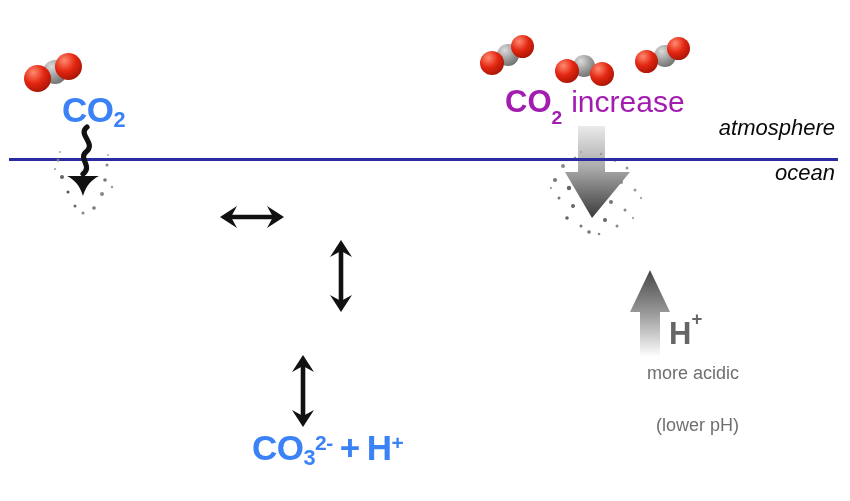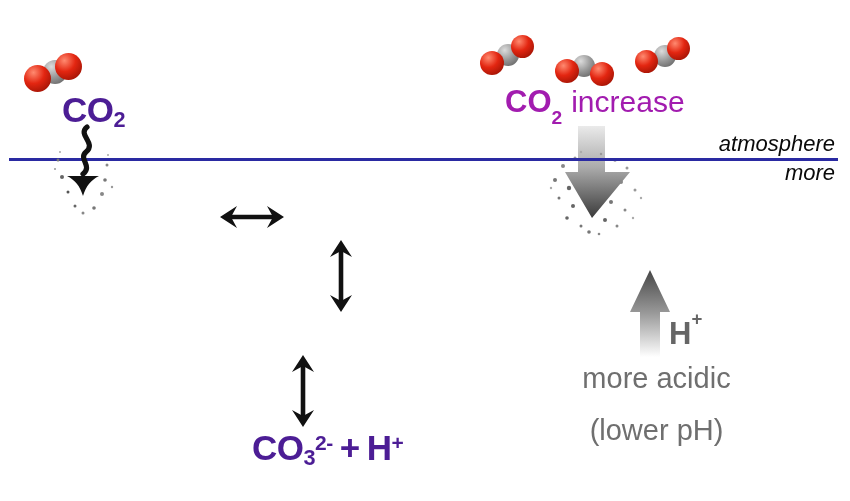--- a/index.html
+++ b/index.html
@@ -2,56 +2,56 @@
 <html><head>
 <meta charset="utf-8">
 <style>
   html,body{margin:0;padding:0;background:#ffffff;}
   .diagram{
     position:relative;width:850px;height:501px;background:#ffffff;overflow:hidden;
     font-family:"Liberation Sans",sans-serif;
   }
   
   .chem{
-    position:absolute;color:#4c1d95;font-weight:700;font-size:35px;line-height:1;
+    position:absolute;color:#3b82f6;font-weight:700;font-size:35px;line-height:1;
     white-space:nowrap;letter-spacing:-0.5px;
   }
   .chem sub{font-size:0.62em;position:relative;top:0.24em;vertical-align:baseline;font-weight:700;}
   .chem sup{font-size:0.60em;position:relative;top:-0.50em;vertical-align:baseline;font-weight:700;}
   .chem .plus{margin:0 7px;}
   
   .gray{color:#6a6a6a;}
   .co2-increase{position:absolute;left:505px;top:86px;font-size:31px;line-height:1;color:#a21caf;white-space:nowrap;}
   .co2-increase .b{font-weight:700;}
   .co2-increase sub{font-size:0.62em;position:relative;top:0.24em;font-weight:700;}
   .co2-increase .rest{font-weight:400;margin-left:9px;font-size:30px;}
   .hplus-label{position:absolute;left:669px;top:318px;font-size:31px;font-weight:700;color:#666666;line-height:1;}
   .hplus-label sup{font-size:0.60em;position:relative;top:-0.45em;}
-  .acid-note{position:absolute;left:574px;width:165px;text-align:center;color:#6f6f6f;font-size:29px;line-height:1;white-space:nowrap;}
+  .acid-note{position:absolute;left:574px;width:165px;text-align:right;color:#6f6f6f;font-size:18px;line-height:1;white-space:nowrap;}
   
   .boundary-line{position:absolute;left:9px;top:158px;width:829px;height:3px;background:#2a2aa2;z-index:3;}
   .bnd-label{position:absolute;right:15px;text-align:right;font-style:italic;font-size:22px;line-height:1.05;color:#0a0a0a;white-space:nowrap;}
   
   .molecule{position:absolute;z-index:2;}
   .sphere{position:absolute;border-radius:50%;}
   .sphere.red{background:radial-gradient(circle at 35% 28%, #ff8a70 0%, #e32611 42%, #8c0d00 96%);}
   .sphere.gray{background:radial-gradient(circle at 35% 28%, #dcdcdc 0%, #979797 48%, #585858 98%);}
   .sphere.red{z-index:2;} .sphere.gray{z-index:1;}
   
   .svgwrap{position:absolute;}
   .z1{z-index:1;} .z4{z-index:4;}
 </style>
 </head>
 <body>
 
 <div class="diagram">
 
   <div class="boundary-line"></div>
-  <div class="bnd-label" style="top:132px;">atmosphere</div>
-  <div class="bnd-label" style="top:161px;">more</div>
+  <div class="bnd-label" style="top:116px;">atmosphere</div>
+  <div class="bnd-label" style="top:161px;">ocean</div>
 
   <div class="molecule" style="left:24px;top:52px;width:62px;height:44px;">
     <span class="sphere red" style="left:0px;top:13px;width:27px;height:27px;"></span>
     <span class="sphere gray" style="left:19px;top:8px;width:24px;height:24px;"></span>
     <span class="sphere red" style="left:31px;top:1px;width:27px;height:27px;"></span>
   </div>
 
   <div class="chem" style="left:62px;top:92px;"><span>CO</span><sub>2</sub></div>
 
   <div class="svgwrap z4" style="left:50px;top:122px;">

